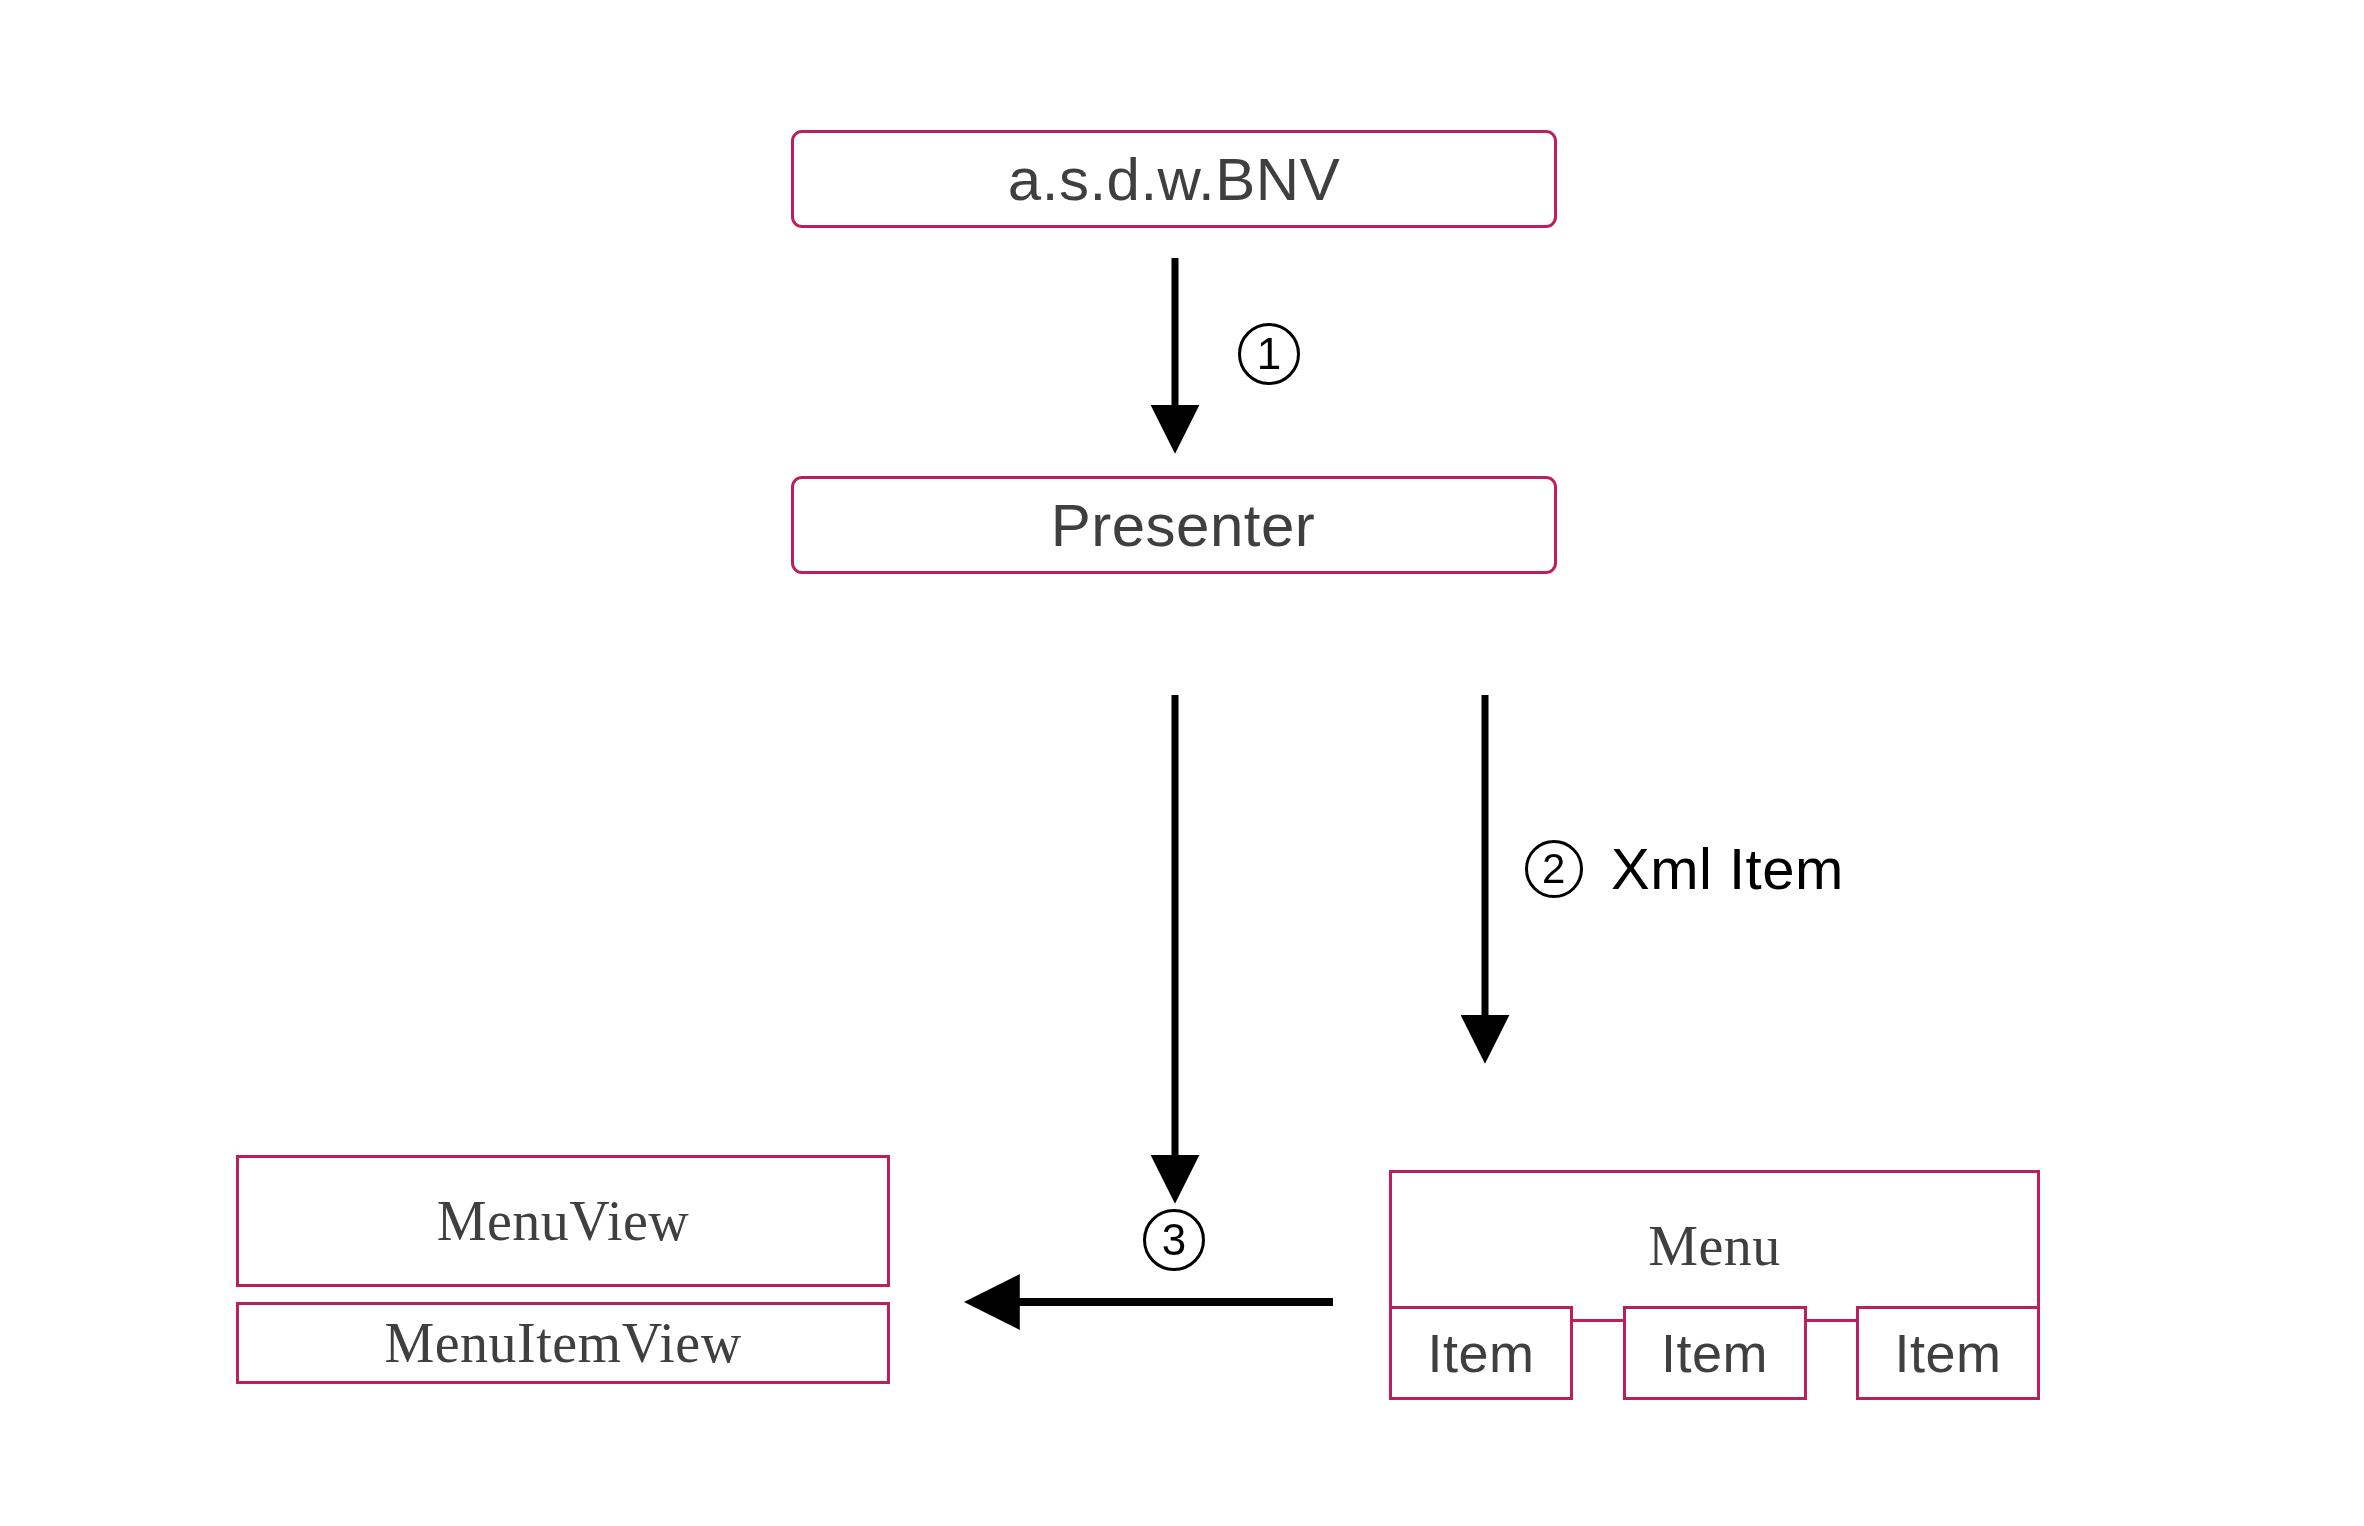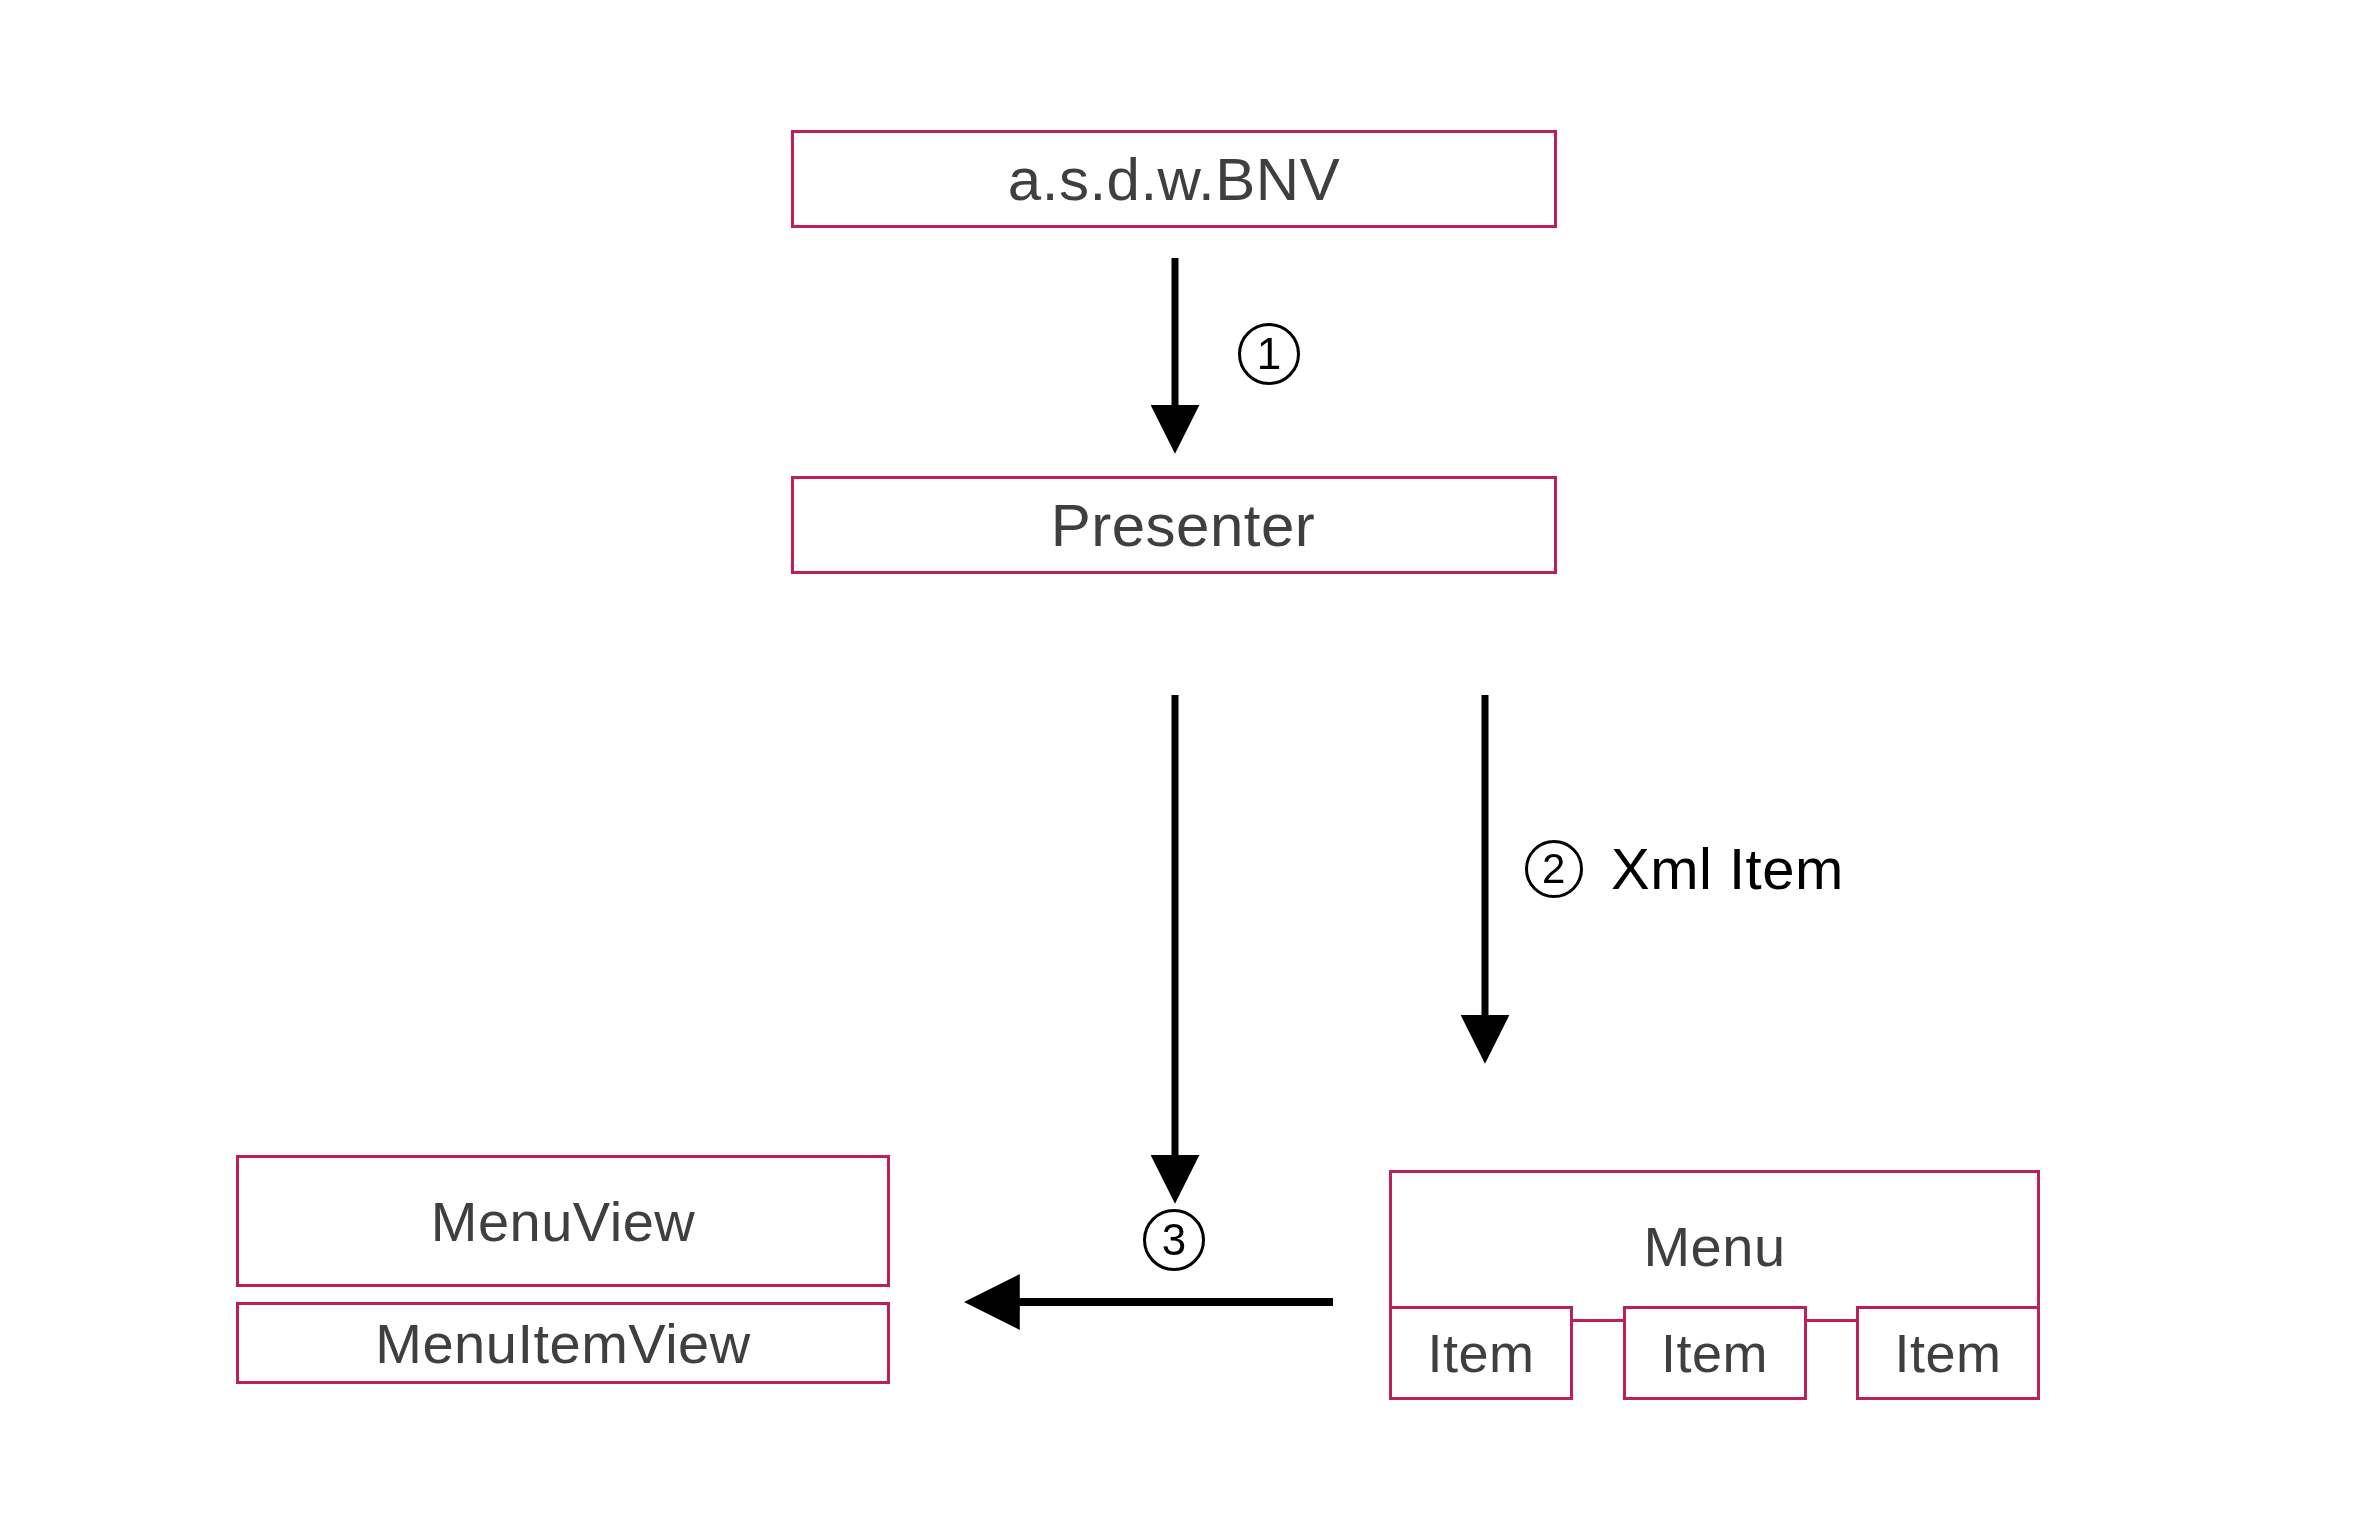--- a/index.html
+++ b/index.html
@@ -24,22 +24,22 @@
     background: #ffffff;
     display: flex;
     align-items: center;
     justify-content: center;
     color: #3f3f3f;
     font-family: "Liberation Sans", sans-serif;
     font-weight: 400;
     letter-spacing: 0.5px;
     white-space: nowrap;
   }
-  .node-lg { font-size: 60px; }
-  .node-md { font-size: 56px; }
+  .node-lg { font-size: 60px; border-radius: 11px; }
+  .node-md { font-size: 56px; font-family: Liberation Serif, serif; }
 
   #box-bnv      { left: 791px;  top: 130px;  width: 766px; height: 98px;  }
   #box-presenter{ left: 791px;  top: 476px;  width: 766px; height: 98px; padding-left: 18px;  }
   #box-menuview { left: 236px;  top: 1155px; width: 654px; height: 132px; }
   #box-menuitemview { left: 236px; top: 1302px; width: 654px; height: 82px; }
   #box-menu     { left: 1389px; top: 1170px; width: 651px; height: 152px; }
 
   .item-row {
     position: absolute;
     left: 1389px;

